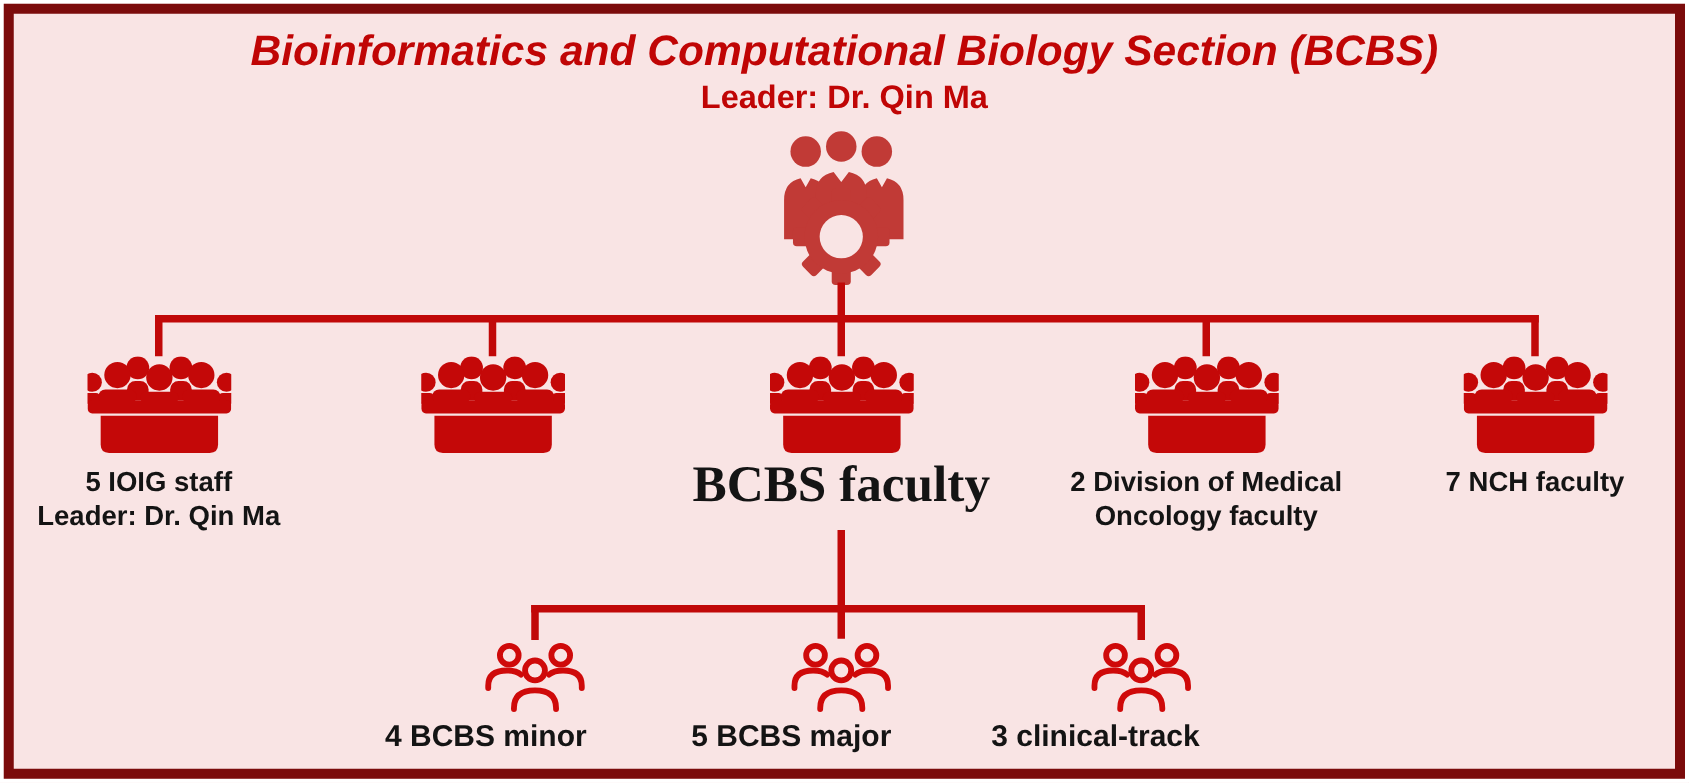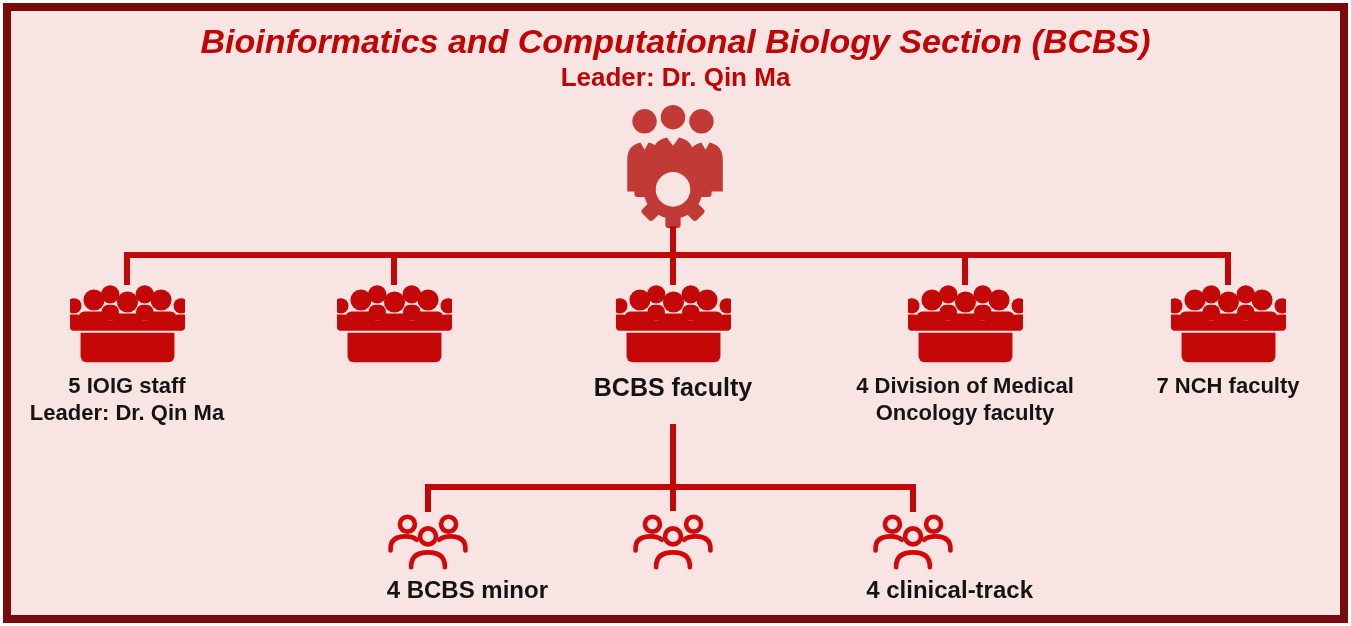--- a/index.html
+++ b/index.html
@@ -23,26 +23,26 @@
   .stem-bot{left:670px;top:424px;width:6px;height:87px;}
   .hline-bot{left:425px;top:484px;width:491px;height:6px;}
   .dropb{width:6px;top:484px;height:28px;}
   .b1{left:425px;} .b3{left:910px;}
   
   .group{position:absolute;top:285px;width:280px;text-align:center;}
   .g1{left:-13px;} .g2{left:254px;} .g3{left:533px;} .g4{left:825px;} .g5{left:1088px;}
   .gicon{width:115px;height:78px;margin:0 auto;}
   .gicon svg{display:block;width:100%;height:100%;}
   .gname{margin-top:9px;font-size:22px;line-height:27px;font-weight:bold;color:#141414;}
-  .g3 .gname{font-size:25px;line-height:36px;margin-top:6px;}
+  .g3 .gname{font-size:41px;line-height:36px;margin-top:6px;font-family:Liberation Serif, serif;}
   .g4 .gname{max-width:230px;margin-left:auto;margin-right:auto;}
   .gleader{font-size:22px;line-height:27px;font-weight:bold;color:#141414;}
   .gleader:empty{display:none;}
   
-  .sub{position:absolute;top:513px;width:240px;text-align:right;}
+  .sub{position:absolute;top:513px;width:240px;text-align:left;}
   .s1{left:308px;} .s2{left:553px;} .s3{left:793px;}
   .sicon{width:88px;height:58px;margin:0 auto;}
   .sicon svg{display:block;width:100%;height:100%;}
   .sname{margin-top:5px;font-size:24px;line-height:28px;font-weight:bold;color:#141414;}
 </style>
 </head>
 <body>
 
 <div class="frame">
   <div class="board"></div>
@@ -167,21 +167,21 @@
           <circle cx="116" cy="21" r="8"></circle>
     <rect x="-6" y="30" width="17" height="9" rx="4"></rect>
           <rect x="109" y="30" width="17" height="9" rx="4"></rect>
     <rect x="9" y="27" width="32" height="12" rx="6"></rect>
           <rect x="44" y="29" width="32" height="10" rx="5"></rect>
           <rect x="79" y="27" width="32" height="12" rx="6"></rect>
     <rect x="0" y="36" width="120" height="11" rx="4"></rect>
     <path d="M11,49 h98 v24 q0,7 -7,7 h-84 q-7,0 -7,-7 z"></path>
   </svg>
       </div>
-    <div class="gname">4 Division of Medical Oncology faculty</div>
+    <div class="gname">2 Division of Medical Oncology faculty</div>
 
   </div>
   <div class="group g5">
     <div class="gicon">
         <svg viewBox="0 0 120 80" xmlns="http://www.w3.org/2000/svg" fill="#c40808">
     <circle cx="42" cy="9" r="9.5"></circle>
           <circle cx="78" cy="9" r="9.5"></circle>
     <rect x="33" y="20" width="18" height="16" rx="7"></rect>
           <rect x="69" y="20" width="18" height="16" rx="7"></rect>
     <circle cx="25" cy="15" r="11"></circle>
@@ -224,27 +224,28 @@
     <div class="sicon">
         <svg viewBox="0 0 90 62" xmlns="http://www.w3.org/2000/svg" fill="none" stroke="#cf0a0a" stroke-width="5" stroke-linecap="round">
     <circle cx="23" cy="12" r="8"></circle>
     <path d="M5,40 v-2 q0,-13 16,-13 q8,0 12,3.5"></path>
     <circle cx="67" cy="12" r="8"></circle>
     <path d="M85,40 v-2 q0,-13 -16,-13 q-8,0 -12,3.5"></path>
     <circle cx="45" cy="25" r="8.5"></circle>
     <path d="M27,58 v-1 q0,-15 18,-15 q18,0 18,15 v1"></path>
   </svg>
       </div>
+    <div class="sname">5 BCBS major</div>
   </div>
   <div class="sub s3">
     <div class="sicon">
         <svg viewBox="0 0 90 62" xmlns="http://www.w3.org/2000/svg" fill="none" stroke="#cf0a0a" stroke-width="5" stroke-linecap="round">
     <circle cx="23" cy="12" r="8"></circle>
     <path d="M5,40 v-2 q0,-13 16,-13 q8,0 12,3.5"></path>
     <circle cx="67" cy="12" r="8"></circle>
     <path d="M85,40 v-2 q0,-13 -16,-13 q-8,0 -12,3.5"></path>
     <circle cx="45" cy="25" r="8.5"></circle>
     <path d="M27,58 v-1 q0,-15 18,-15 q18,0 18,15 v1"></path>
   </svg>
       </div>
-    <div class="sname">4 clinical-track</div>
+    <div class="sname">3 clinical-track</div>
   </div>
 </div>
 
 </body></html>

